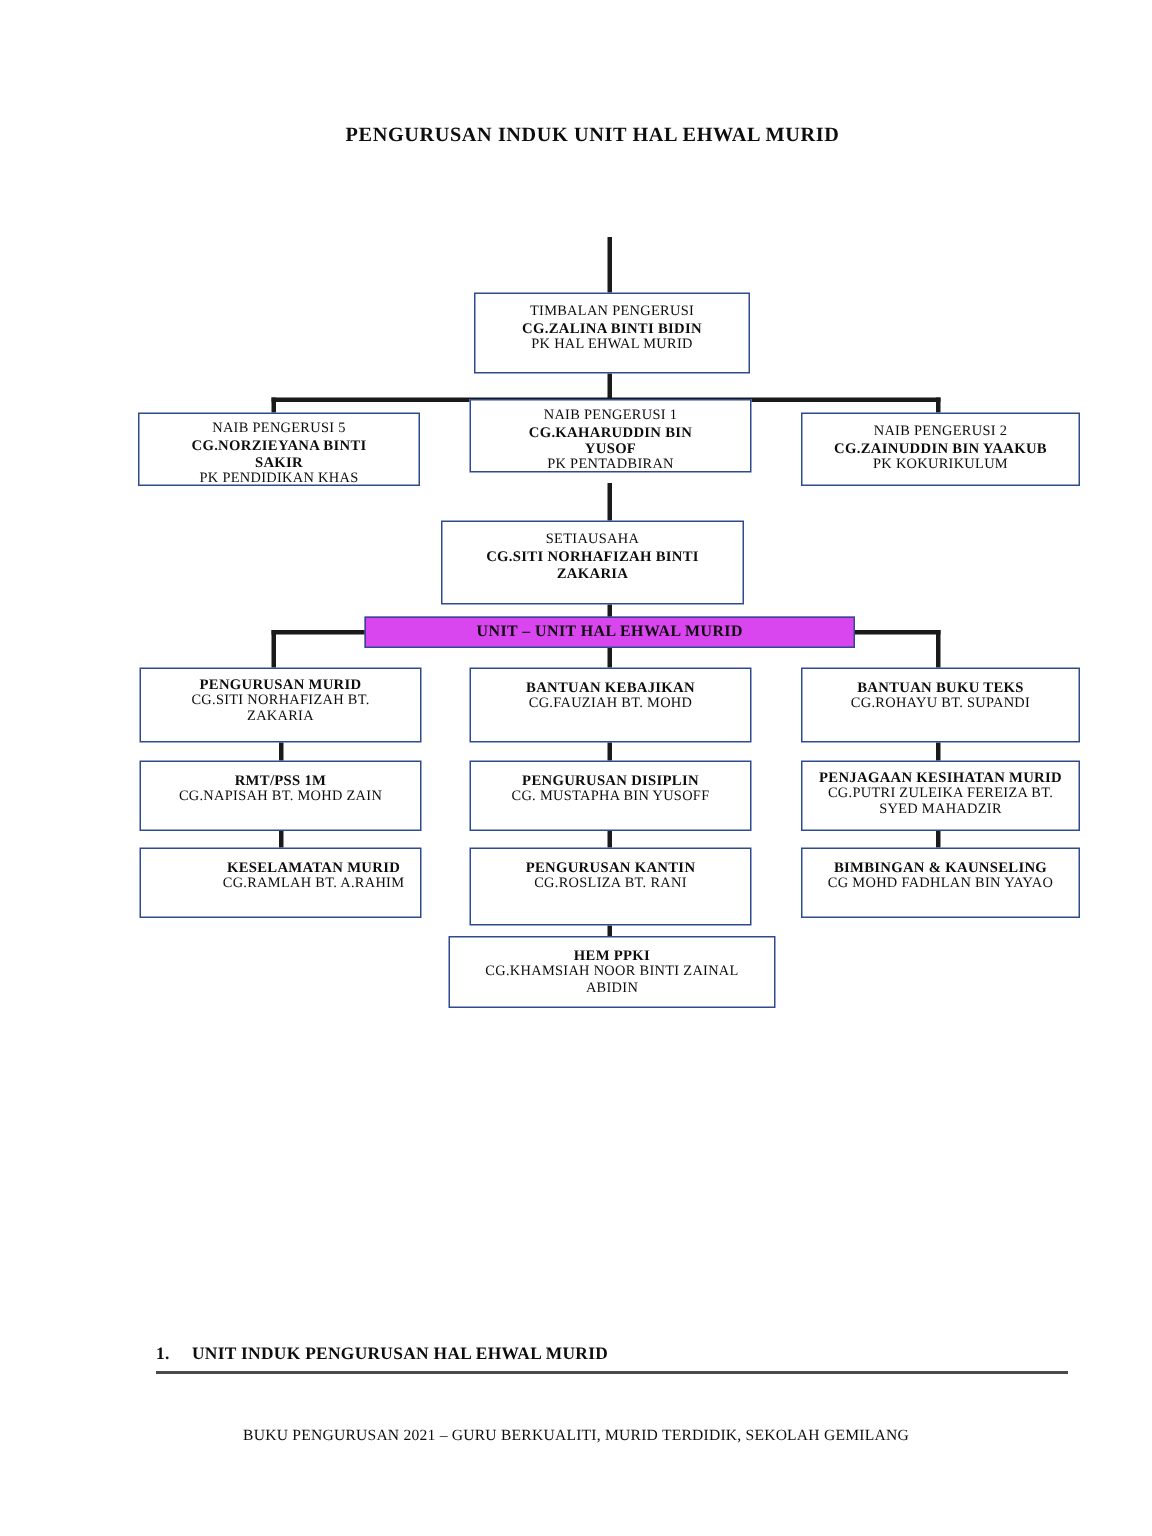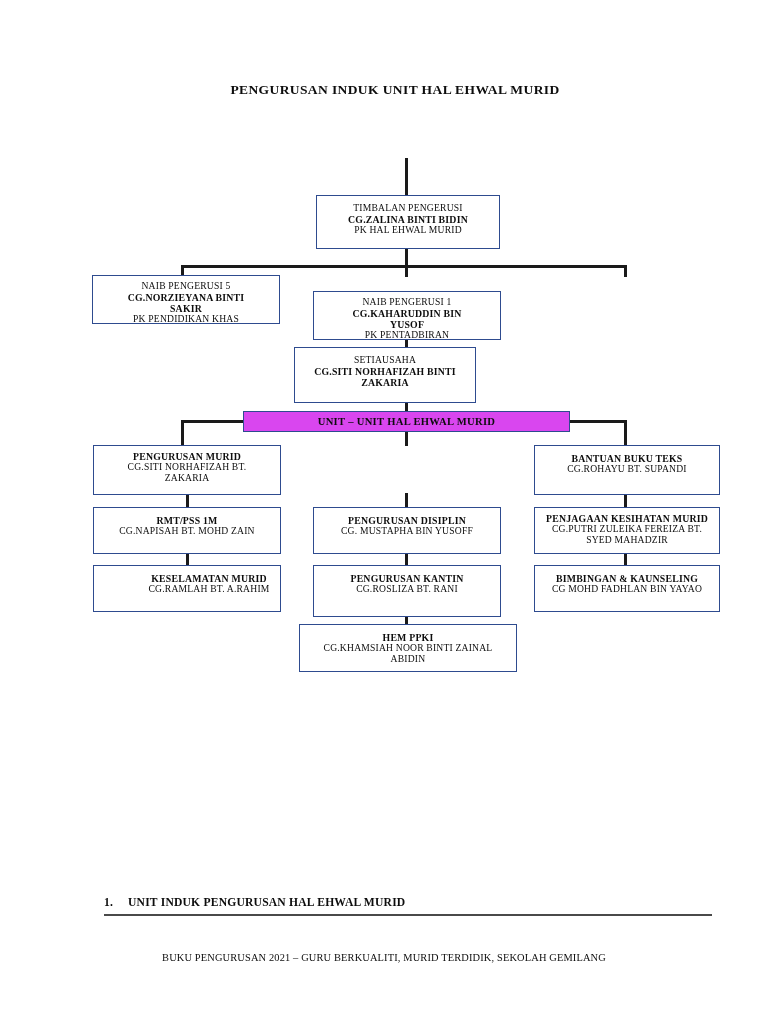--- a/index.html
+++ b/index.html
@@ -138,31 +138,36 @@
   <div class="vline" style="left:405px; top:265px; height:12px;"></div>
   <div class="vline" style="left:624px; top:265px; height:12px;"></div>
 
   <div class="box pad-a" style="left:92px; top:275px; width:188px; height:49px;">
     <span class="ln t-reg">NAIB PENGERUSI 5</span>
     <span class="ln t-bold">CG.NORZIEYANA BINTI</span>
     <span class="ln t-bold">SAKIR</span>
     <span class="ln t-reg">PK PENDIDIKAN KHAS</span>
   </div>
 
-  <div class="box pad-a" style="left:313px; top:291px; width:188px; height:49px;">
+  <div class="box pad-a" style="left:313px; top:266px; width:188px; height:49px;">
     <span class="ln t-reg">NAIB PENGERUSI 1</span>
     <span class="ln t-bold">CG.KAHARUDDIN BIN</span>
     <span class="ln t-bold">YUSOF</span>
     <span class="ln t-reg">PK PENTADBIRAN</span>
   </div>
 
+  <div class="box pad-b" style="left:534px; top:275px; width:186px; height:49px;">
+    <span class="ln t-reg">NAIB PENGERUSI 2</span>
+    <span class="ln t-bold">CG.ZAINUDDIN BIN YAAKUB</span>
+    <span class="ln t-reg">PK KOKURIKULUM</span>
+  </div>
 
   <div class="vline" style="left:405px; top:322px; height:26px;"></div>
 
-  <div class="box pad-b" style="left:294px; top:347px; width:182px; height:56px;">
+  <div class="box pad-b" style="left:294px; top:347px; width:202px; height:56px;">
     <span class="ln t-reg">SETIAUSAHA</span>
     <span class="ln t-bold">CG.SITI NORHAFIZAH BINTI</span>
     <span class="ln t-bold">ZAKARIA</span>
   </div>
 
   <div class="vline" style="left:405px; top:401px; height:12px;"></div>
 
   <div class="unitbar" style="left:243px; top:411px; width:327px; height:21px;">
     <span>UNIT – UNIT HAL EHWAL MURID</span>
   </div>
@@ -184,20 +189,24 @@
     <span class="ln t-bold">RMT/PSS 1M</span>
     <span class="ln t-reg">CG.NAPISAH BT. MOHD ZAIN</span>
   </div>
   <div class="vline" style="left:186px; top:552px; height:14px;"></div>
 
   <div class="box pad-b" style="left:93px; top:565px; width:188px; height:47px;padding-left:44px;">
     <span class="ln t-bold">KESELAMATAN MURID</span>
     <span class="ln t-reg">CG.RAMLAH BT. A.RAHIM</span>
   </div>
 
+  <div class="box pad-b" style="left:313px; top:445px; width:188px; height:50px;">
+    <span class="ln t-bold">BANTUAN KEBAJIKAN</span>
+    <span class="ln t-reg">CG.FAUZIAH BT. MOHD</span>
+  </div>
   <div class="vline" style="left:405px; top:493px; height:15px;"></div>
 
   <div class="box pad-b" style="left:313px; top:507px; width:188px; height:47px;">
     <span class="ln t-bold">PENGURUSAN DISIPLIN</span>
     <span class="ln t-reg">CG. MUSTAPHA BIN YUSOFF</span>
   </div>
   <div class="vline" style="left:405px; top:552px; height:14px;"></div>
 
   <div class="box pad-b" style="left:313px; top:565px; width:188px; height:52px;">
     <span class="ln t-bold">PENGURUSAN KANTIN</span>

